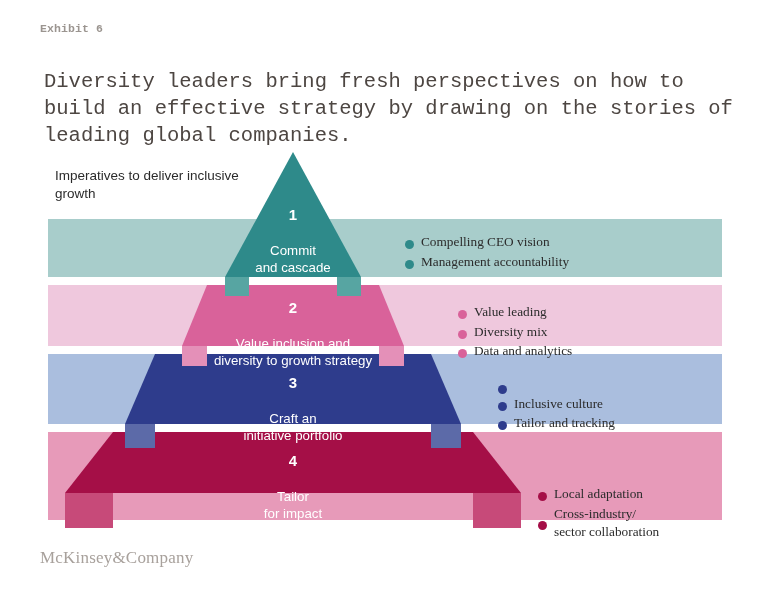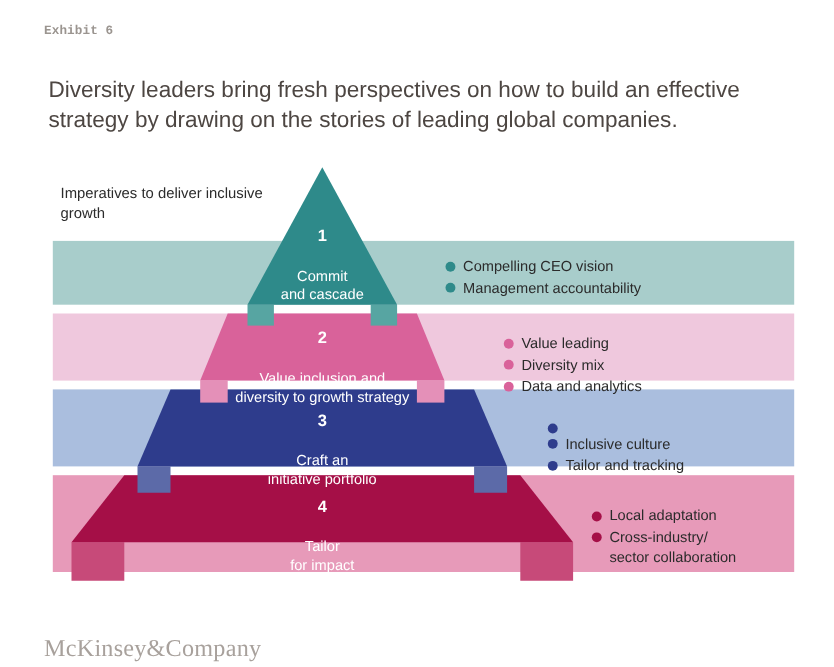--- a/index.html
+++ b/index.html
@@ -31,20 +31,21 @@
   #headline {
     position: absolute;
     left: 44px;
     top: 68px;
     width: 690px;
     font-size: 20.5px;
     line-height: 27px;
     color: #4d4642;
     font-weight: normal;
     margin: 0;
+    font-family: Liberation Mono, monospace;
   }
 
   
   #imperatives-caption {
     position: absolute;
     left: 55px;
     top: 167px;
     width: 210px;
     font-size: 13.5px;
     line-height: 18px;
@@ -66,39 +67,40 @@
 
   
   .bullet-group {
     position: absolute;
     font-size: 13.3px;
     line-height: 18.5px;
     color: #2b2b2b;
   }
   .bullet-row {
     display: flex;
-    align-items: flex-start;
+    align-items: center;
     margin-bottom: 1px;
+    font-family: Liberation Serif, serif;
   }
   .bullet-dot {
     width: 9px;
     height: 9px;
     border-radius: 50%;
     flex: 0 0 auto;
     margin-top: 4.5px;
     margin-right: 7px;
   }
   .bullet-text {
     white-space: pre-line;
   }
 
   #bullets-1 { left: 405px; top: 233px; }
   #bullets-2 { left: 458px; top: 303px; }
   #bullets-3 { left: 498px; top: 380px; }
-  #bullets-4 { left: 538px; top: 460px; }
+  #bullets-4 { left: 538px; top: 485px; }
 
   
   .tier-label {
     position: absolute;
     text-align: center;
     color: #ffffff;
     font-size: 13.3px;
     line-height: 17.5px;
     white-space: pre-line;
   }
@@ -110,23 +112,23 @@
   }
   #tier-label-1 { left: 218px; top: 188px; width: 150px; }
   #tier-label-2 { left: 183px; top: 281px; width: 220px; }
   #tier-label-3 { left: 203px; top: 356px; width: 180px; }
   #tier-label-4 { left: 223px; top: 434px; width: 140px; }
 
   
   #footer-logo {
     position: absolute;
     left: 40px;
-    top: 576px;
+    top: 548px;
     font-family: "Liberation Serif", serif;
-    font-size: 22px;
+    font-size: 17px;
     color: #a8a19c;
     letter-spacing: 0.2px;
   }
 </style>
 </head>
 <body>
 
 <div id="exhibit-label">Exhibit 6</div>
 
 <h1 id="headline">Diversity leaders bring fresh perspectives on how to build an effective strategy by drawing on the stories of leading global companies.</h1>

